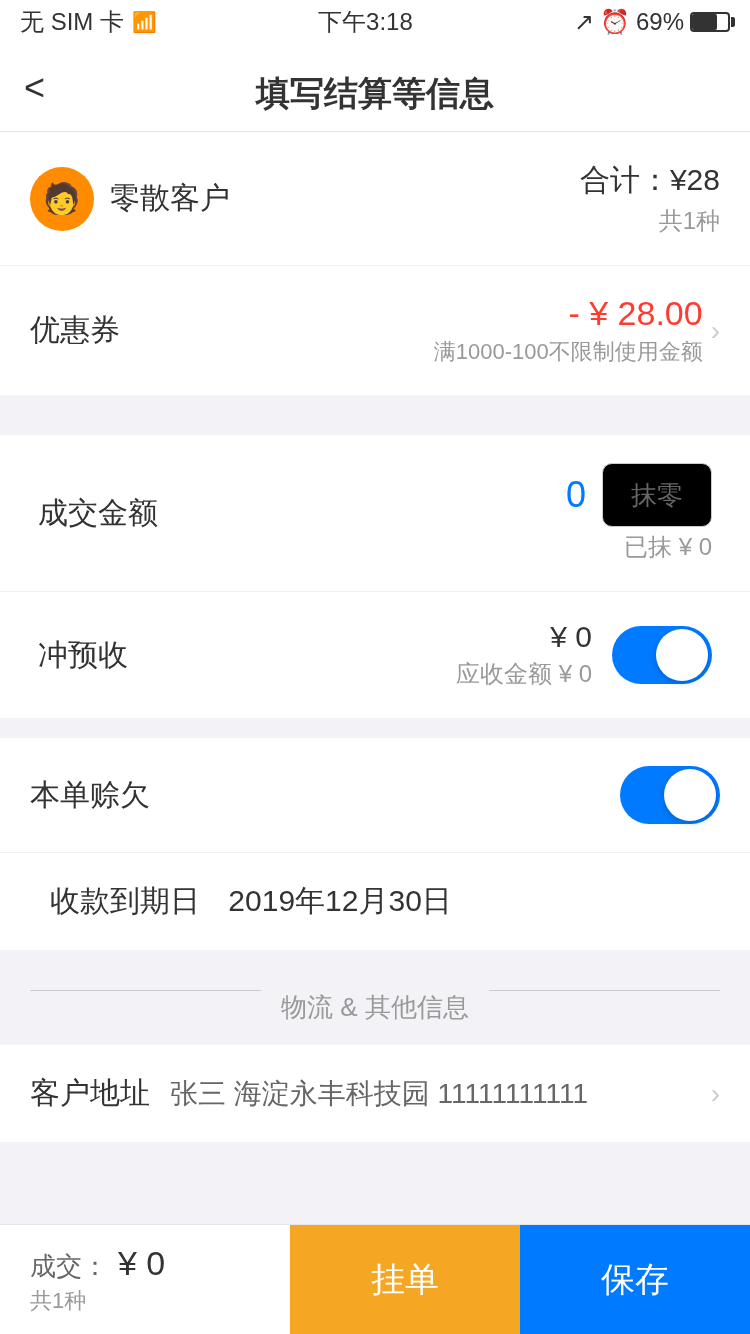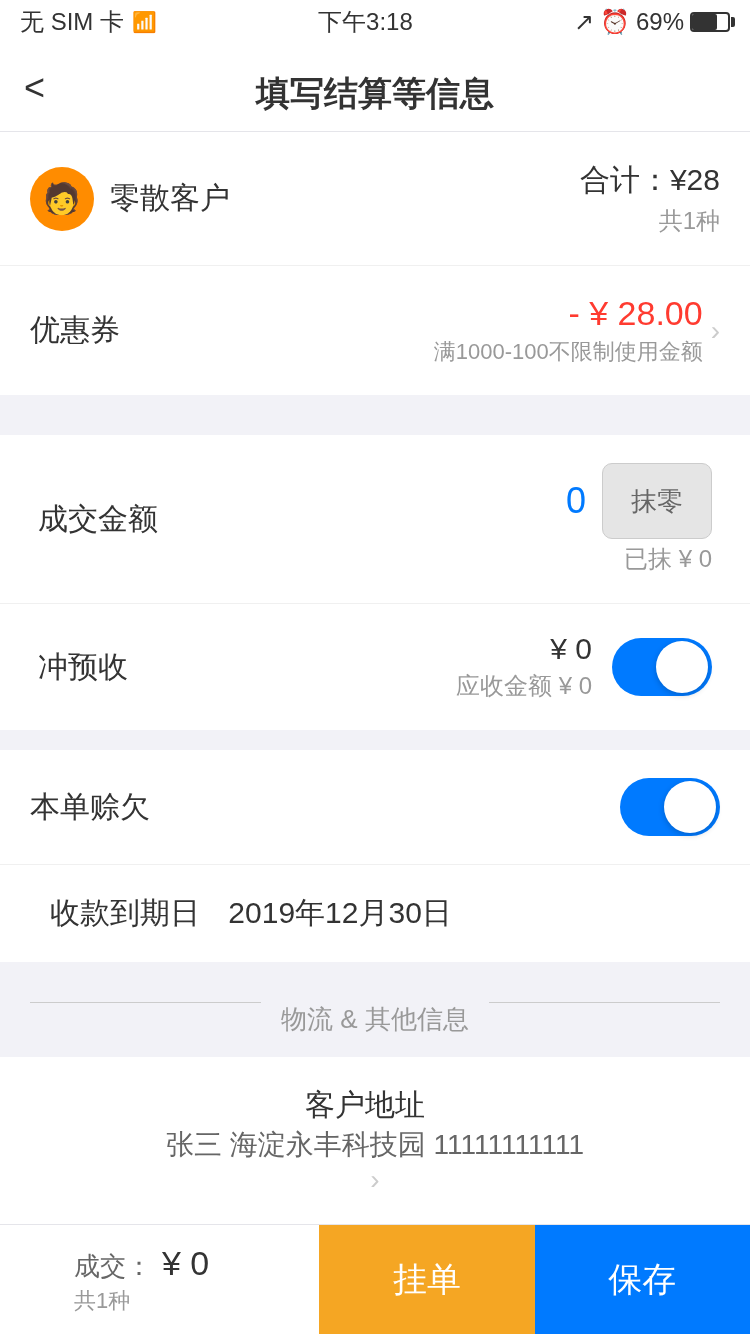--- a/index.html
+++ b/index.html
@@ -188,24 +188,24 @@
     .amount-input {
       font-size: 36px;
       color: #007aff;
       font-weight: 500;
       min-width: 60px;
       text-align: right;
       border: none;
       outline: none;
     }
     .round-btn {
-      width: 110px; height: 76px;
+      width: 110px; height: 64px;
       border: 1px solid #ccc;
       border-radius: 10px;
-      background: #e5e5e5;
+      background: #000000;
       font-size: 26px;
       color: #666;
       display: flex; align-items: center; justify-content: center;
       cursor: pointer;
     }
     .amount-sub {
       font-size: 24px;
       color: #999;
       text-align: right;
       margin-top: 4px;
@@ -292,21 +292,20 @@
       background: #ccc;
     }
 
     
     .address-row {
       background: #fff;
       padding: 28px 30px;
       display: flex;
       align-items: center;
       justify-content: space-between;
-      flex-direction: column;
     }
     .address-label {
       font-size: 30px;
       color: #333;
       flex-shrink: 0;
       margin-right: 20px;
     }
     .address-value {
       font-size: 28px;
       color: #666;
@@ -317,21 +316,20 @@
     .bottom-bar {
       position: fixed;
       bottom: 0;
       left: 0;
       width: 750px;
       height: 110px;
       background: #fff;
       display: flex;
       align-items: center;
       border-top: 1px solid #e5e5ea;
-      padding-left: 44px;
     }
     .bottom-info {
       flex: 1;
       padding: 0 30px;
     }
     .bottom-transaction {
       font-size: 26px;
       color: #666;
     }
     .bottom-amount {

